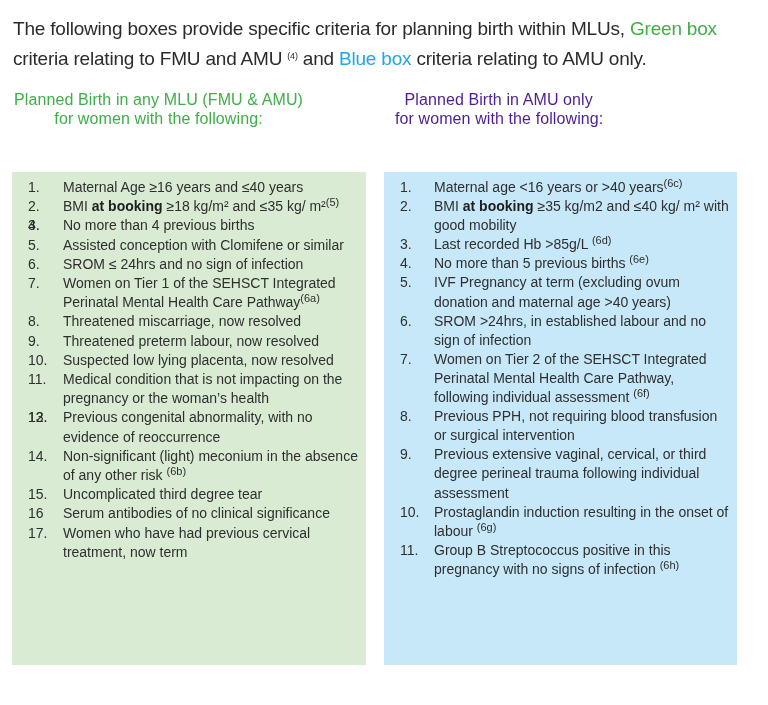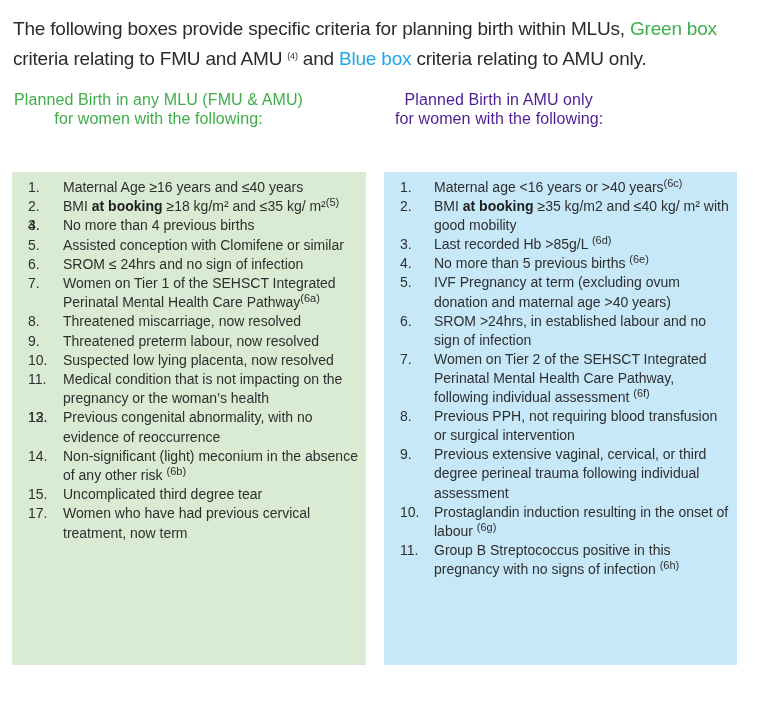--- a/index.html
+++ b/index.html
@@ -53,20 +53,21 @@
       <li><span class="num">6.</span><span>SROM ≤ 24hrs and no sign of infection</span></li>
       <li><span class="num">7.</span><span>Women on Tier 1 of the SEHSCT Integrated Perinatal Mental Health Care Pathway</span><sup>(6a)</sup></li>
       <li><span class="num">8.</span><span>Threatened miscarriage, now resolved</span></li>
       <li><span class="num">9.</span><span>Threatened preterm labour, now resolved</span></li>
       <li><span class="num">10.</span><span>Suspected low lying placenta, now resolved</span></li>
       <li><span class="num">11.</span><span>Medical condition that is not impacting on the pregnancy or the woman’s health</span></li>
       <li><span class="num">12.</span></li>
       <li><span class="num">13.</span><span>Previous congenital abnormality, with no evidence of reoccurrence</span></li>
       <li><span class="num">14.</span><span>Non-significant (light) meconium in the absence of any other risk </span><sup>(6b)</sup></li>
       <li><span class="num">15.</span><span>Uncomplicated third degree tear</span></li>
+      <li><span class="num">16</span><span>Serum antibodies of no clinical significance</span></li>
       <li><span class="num">17.</span><span>Women who have had previous cervical treatment, now term</span></li>
     </ol>
 </div>
 
 <div class="box blue">
   <ol class="items" id="blue-list">
       <li><span class="num">1.</span><span>Maternal age &lt;16 years or &gt;40 years</span><sup>(6c)</sup></li>
       <li><span class="num">2.</span><span>BMI </span><b>at booking</b><span> ≥35 kg/m2 and ≤40 kg/ m² with good mobility</span></li>
       <li><span class="num">3.</span><span>Last recorded Hb &gt;85g/L </span><sup>(6d)</sup></li>
       <li><span class="num">4.</span><span>No more than 5 previous births </span><sup>(6e)</sup></li>

